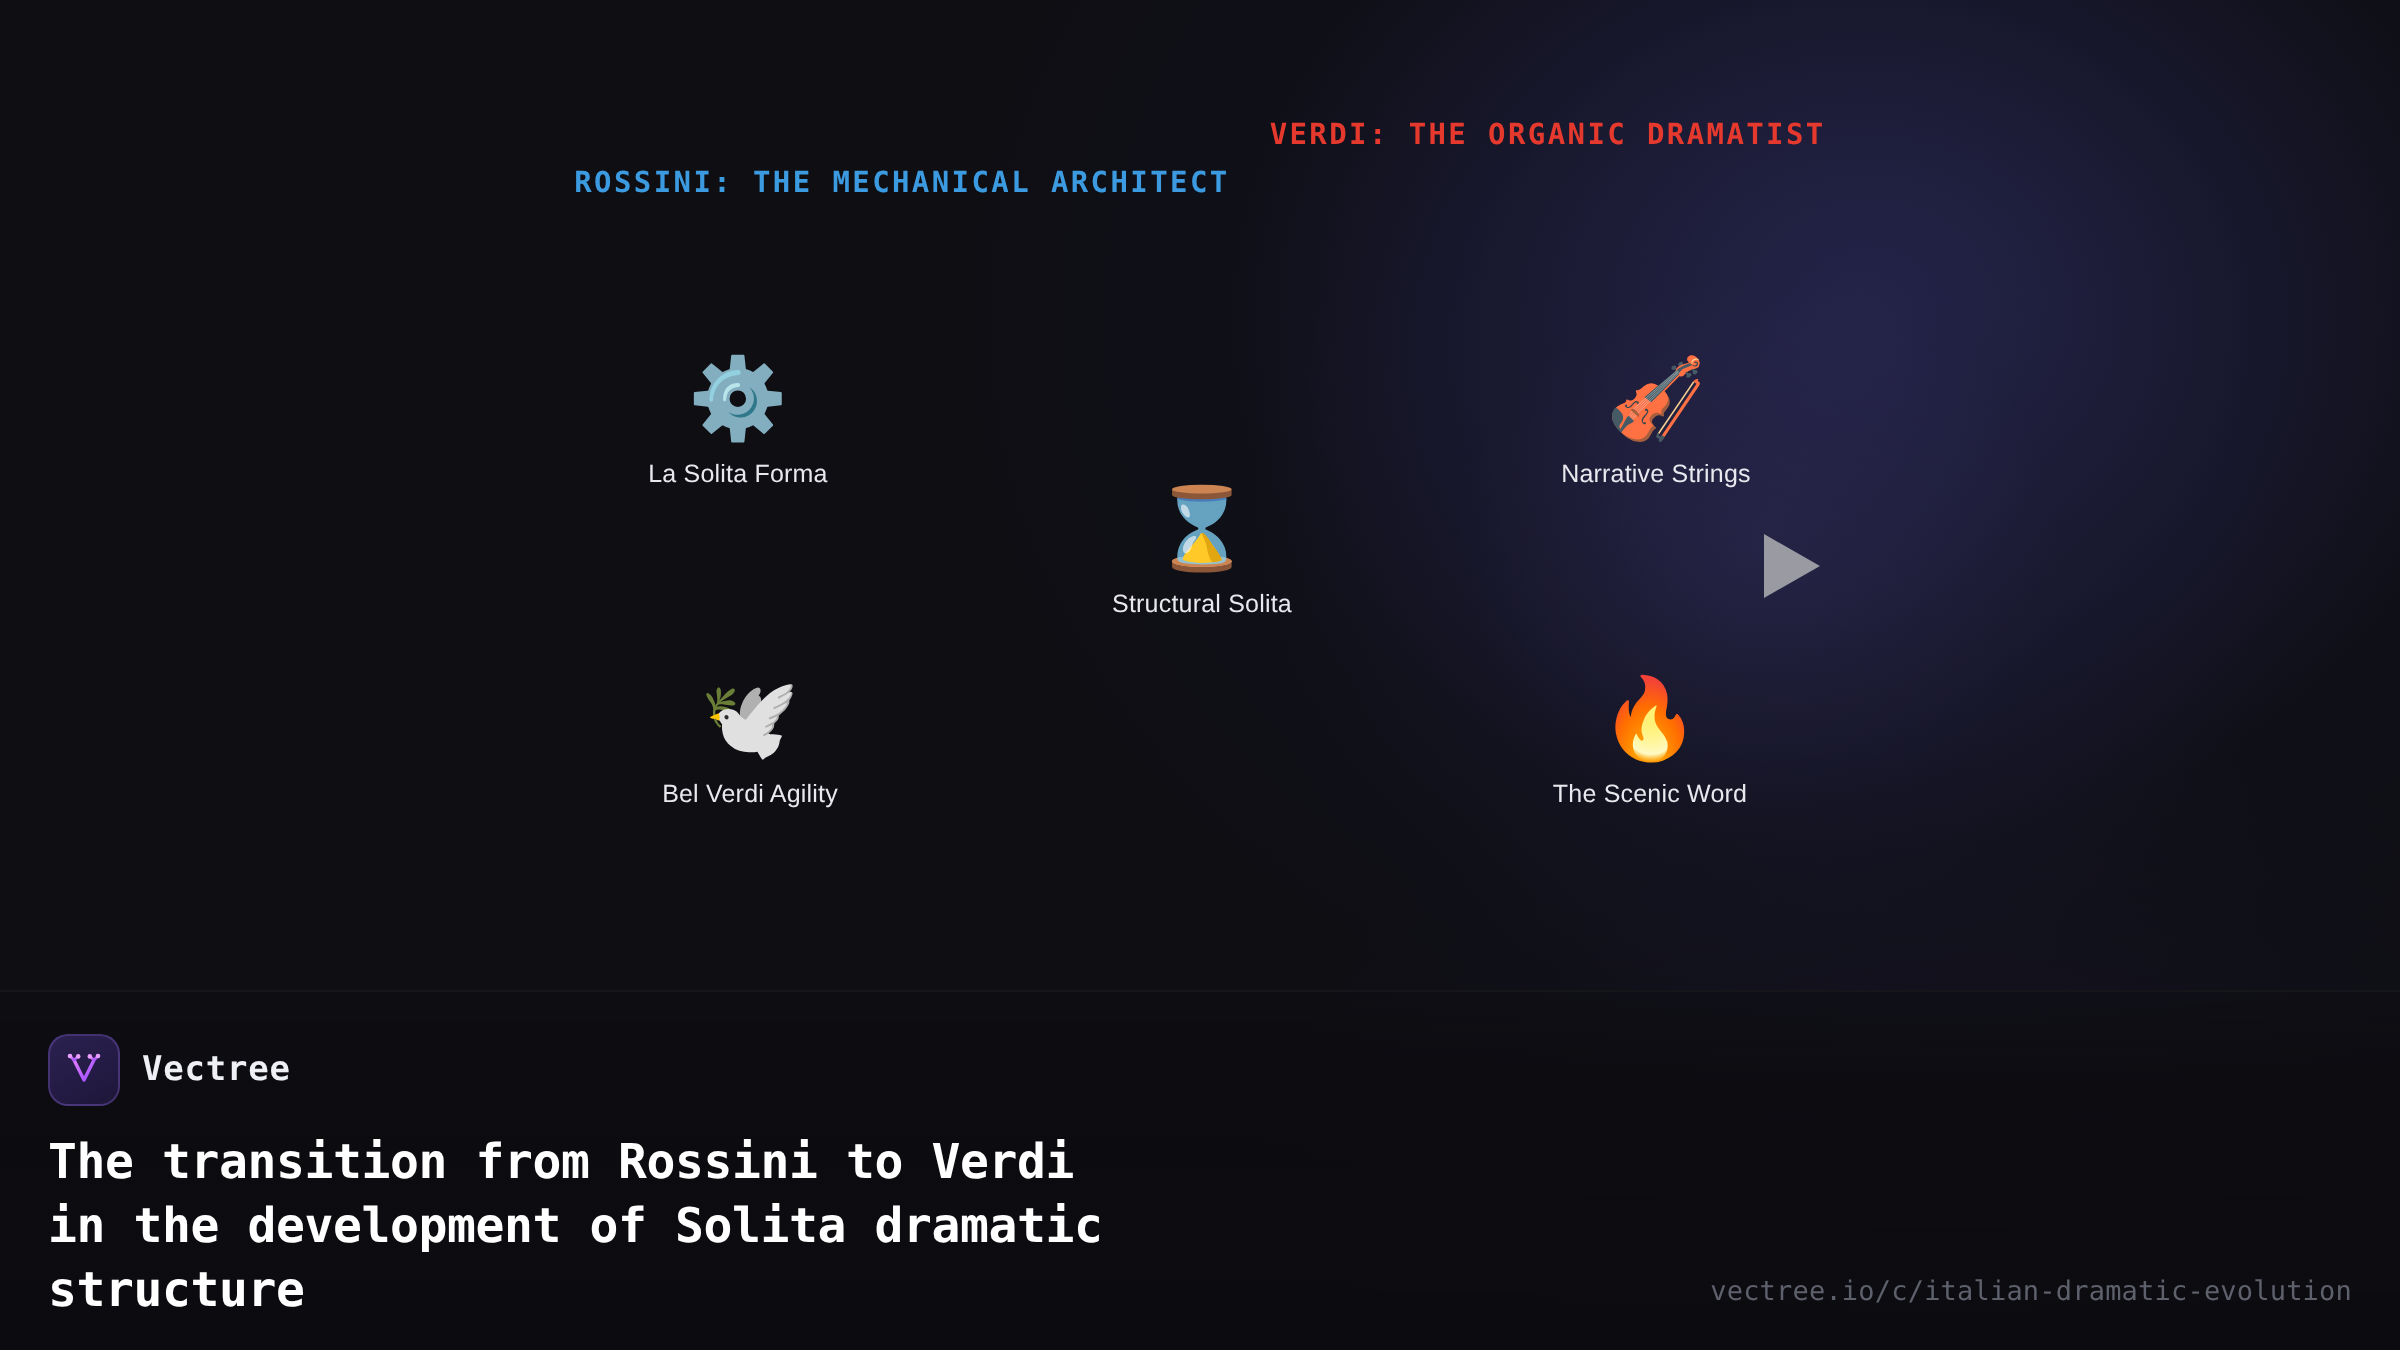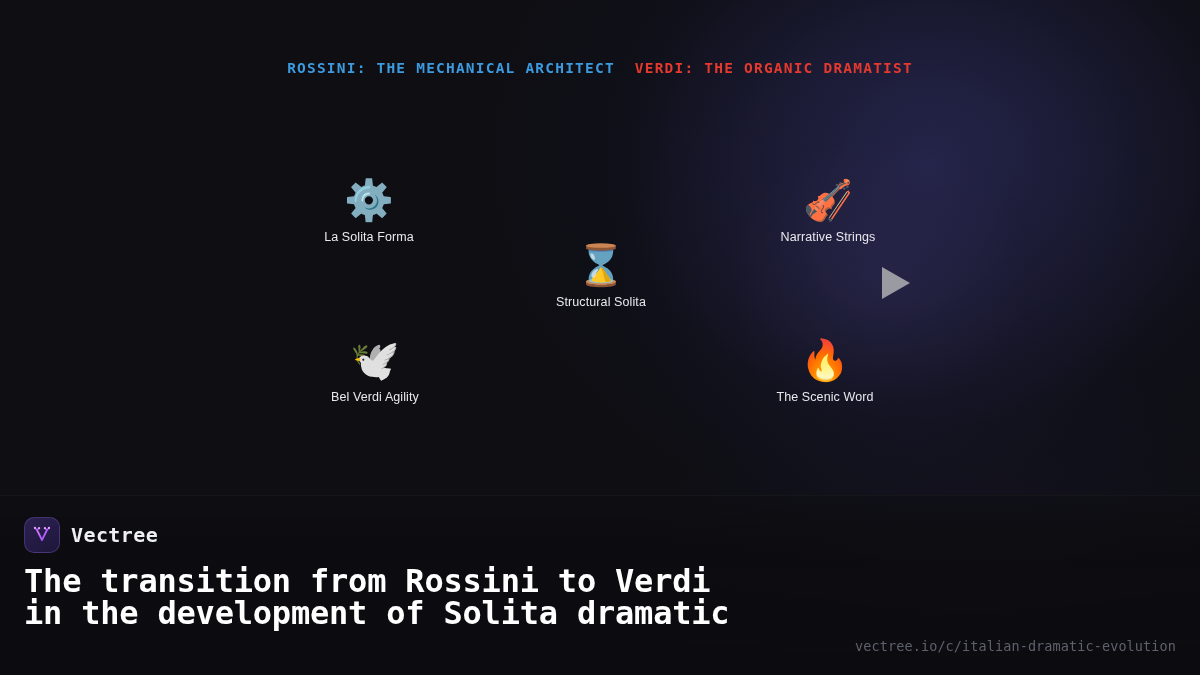--- a/index.html
+++ b/index.html
@@ -71,21 +71,21 @@
     white-space: nowrap;
     font-family: "DejaVu Sans Mono", "Liberation Mono", monospace;
     font-size: 14.5px;
     font-weight: bold;
     letter-spacing: 1.2px;
   }
   .col-header {
     display: inline-block;
     vertical-align: top;
   }
-  .col-header.left  { color: #3c9be0; margin-right: 20px; }
+  .col-header.left  { color: #3c9be0; margin-right: 20px; margin-top: 24px; }
   .col-header.right { color: #e5392e; text-align: center; }
 
   
   .node {
     position: absolute;
     width: 210px;
     margin-left: -105px;
     text-align: center;
     user-select: none;
   }
@@ -151,30 +151,30 @@
     border-radius: 10px;
     background: linear-gradient(150deg, #2b2150 0%, #241b45 55%, #1d1738 100%);
     border: 1px solid rgba(150, 110, 230, 0.30);
     display: flex;
     align-items: center;
     justify-content: center;
     flex: none;
   }
   .brand-name {
     font-family: "DejaVu Sans Mono", "Liberation Mono", monospace;
-    font-size: 20px;
+    font-size: 17px;
     font-weight: bold;
     color: #eef0f5;
     letter-spacing: 0.4px;
   }
 
   .headline {
     margin-top: 13px;
     font-family: "DejaVu Sans Mono", "Liberation Mono", monospace;
-    font-size: 32px;
+    font-size: 24px;
     font-weight: bold;
     line-height: 32px;
     color: #ffffff;
     letter-spacing: -0.2px;
     max-width: 880px;
   }
   .headline-line { display: block; white-space: nowrap; }
 
   .page-url {
     position: absolute;
@@ -246,18 +246,19 @@
           <circle cx="17.0" cy="3.0" r="1.15" fill="#e99dff"></circle>
           <circle cx="12.9" cy="3.2" r="1.15" fill="#e99dff"></circle>
         </svg>
       </div>
       <div class="brand-name">Vectree</div>
     </div>
 
     <div class="headline">
       <span class="headline-line">The transition from Rossini to Verdi</span>
       <span class="headline-line">in the development of Solita dramatic</span>
+      <span class="headline-line">structure</span>
     </div>
 
     <div class="page-url">vectree.io/c/italian-dramatic-evolution</div>
   </div>
 
 </div>
 
 </body></html>

